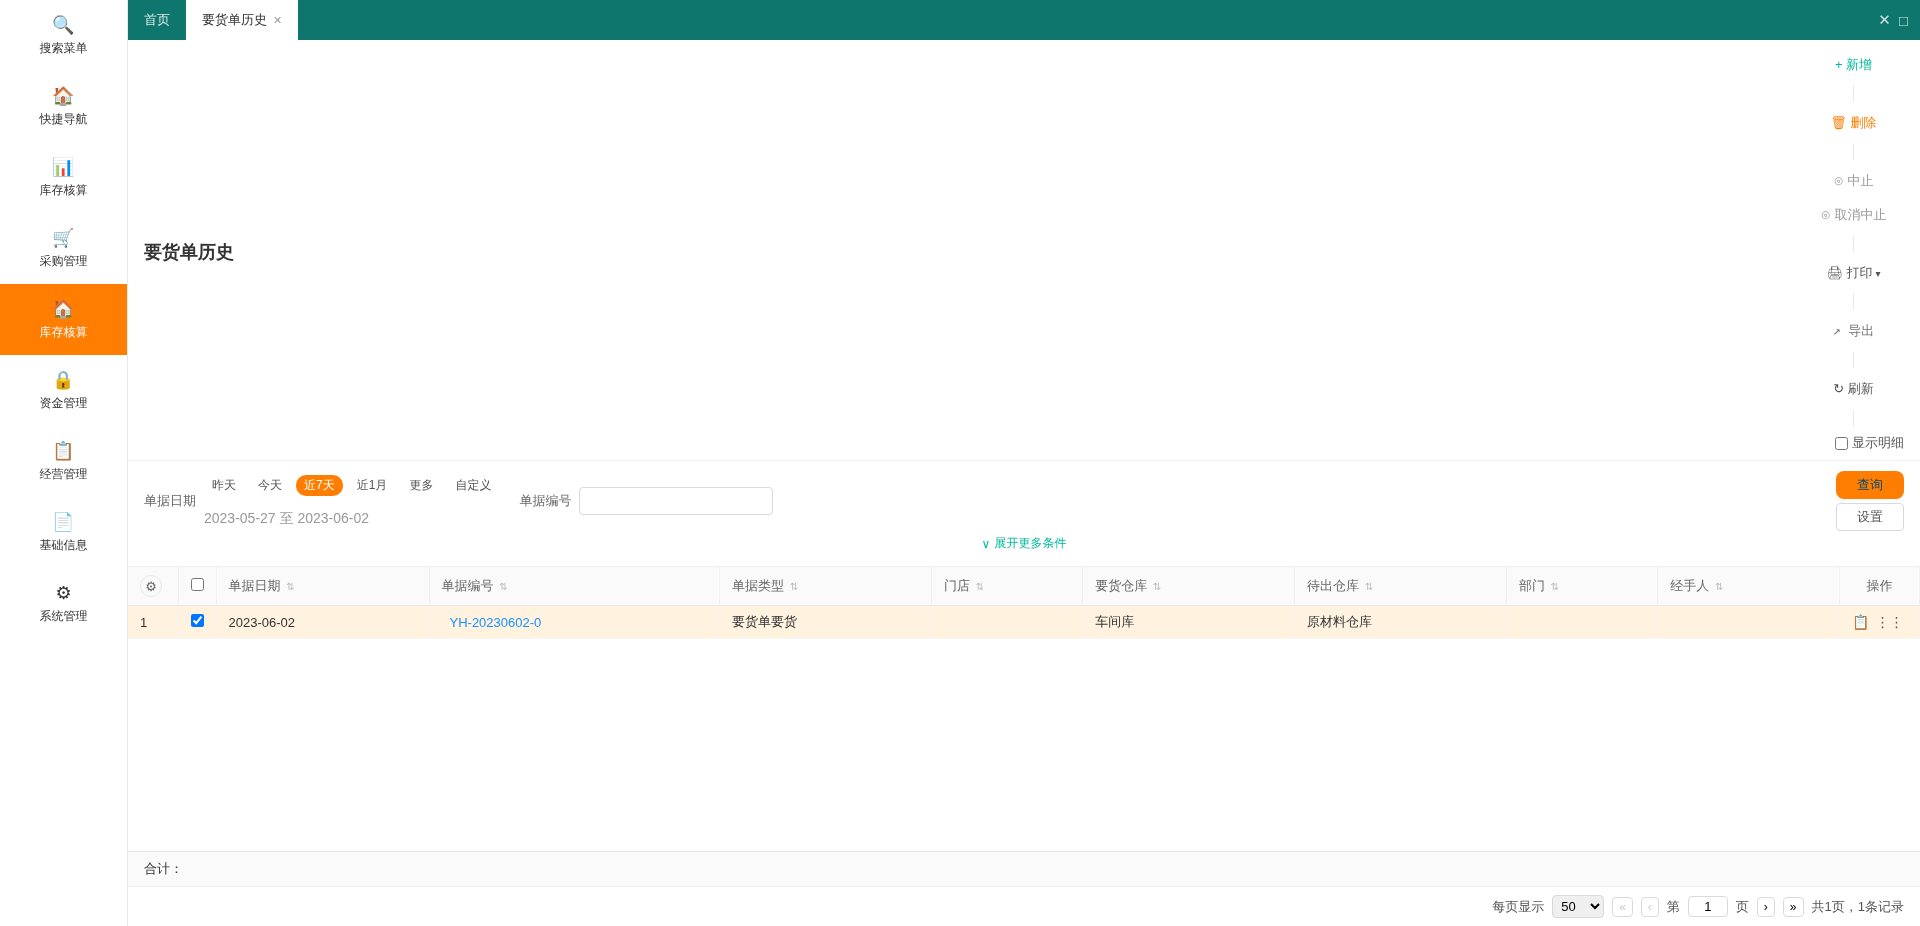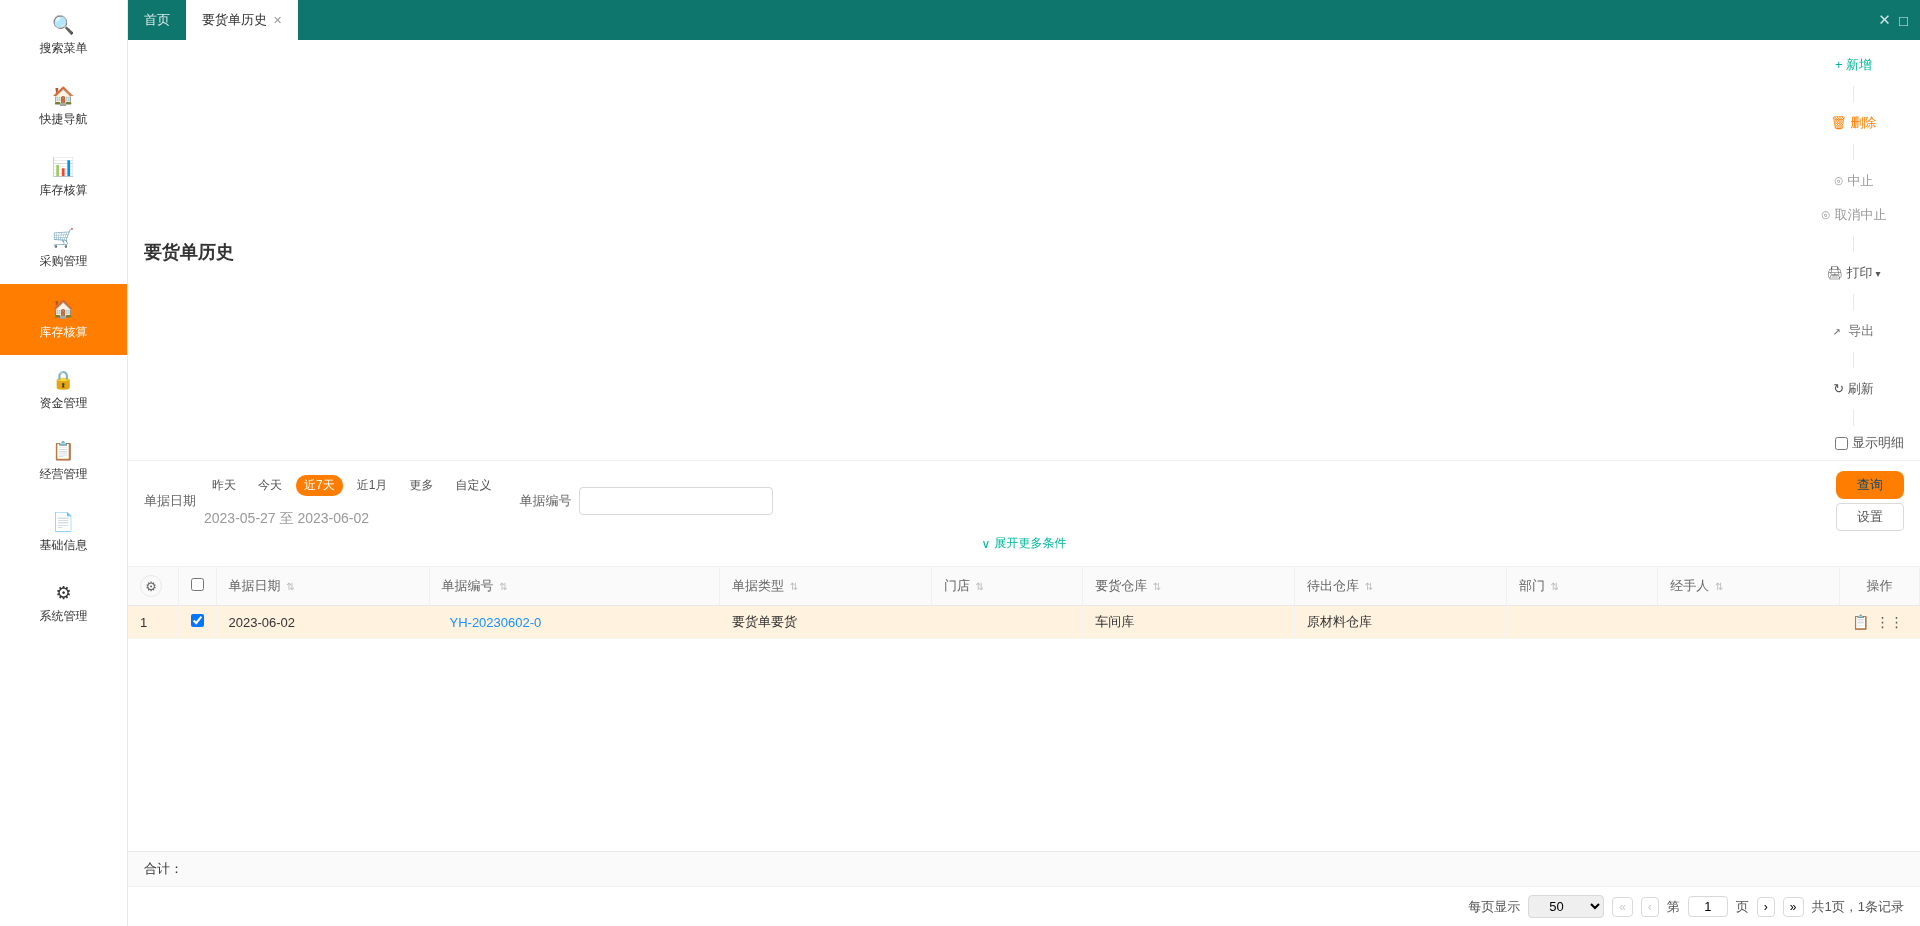--- a/index.html
+++ b/index.html
@@ -283,21 +283,21 @@
       padding: 8px 16px;
       border-top: 1px solid #f0f0f0;
       gap: 8px;
       font-size: 13px;
       color: #555;
       flex-shrink: 0;
     }
     .page-size-select {
       border: 1px solid #d9d9d9;
       border-radius: 4px;
-      padding: 2px 16px;
+      padding: 2px 4px;
       font-size: 13px;
       outline: none;
     }
     .pagination-btn {
       padding: 2px 6px;
       border: 1px solid #d9d9d9;
       border-radius: 4px;
       cursor: pointer;
       background: #fff;
       font-size: 12px;

